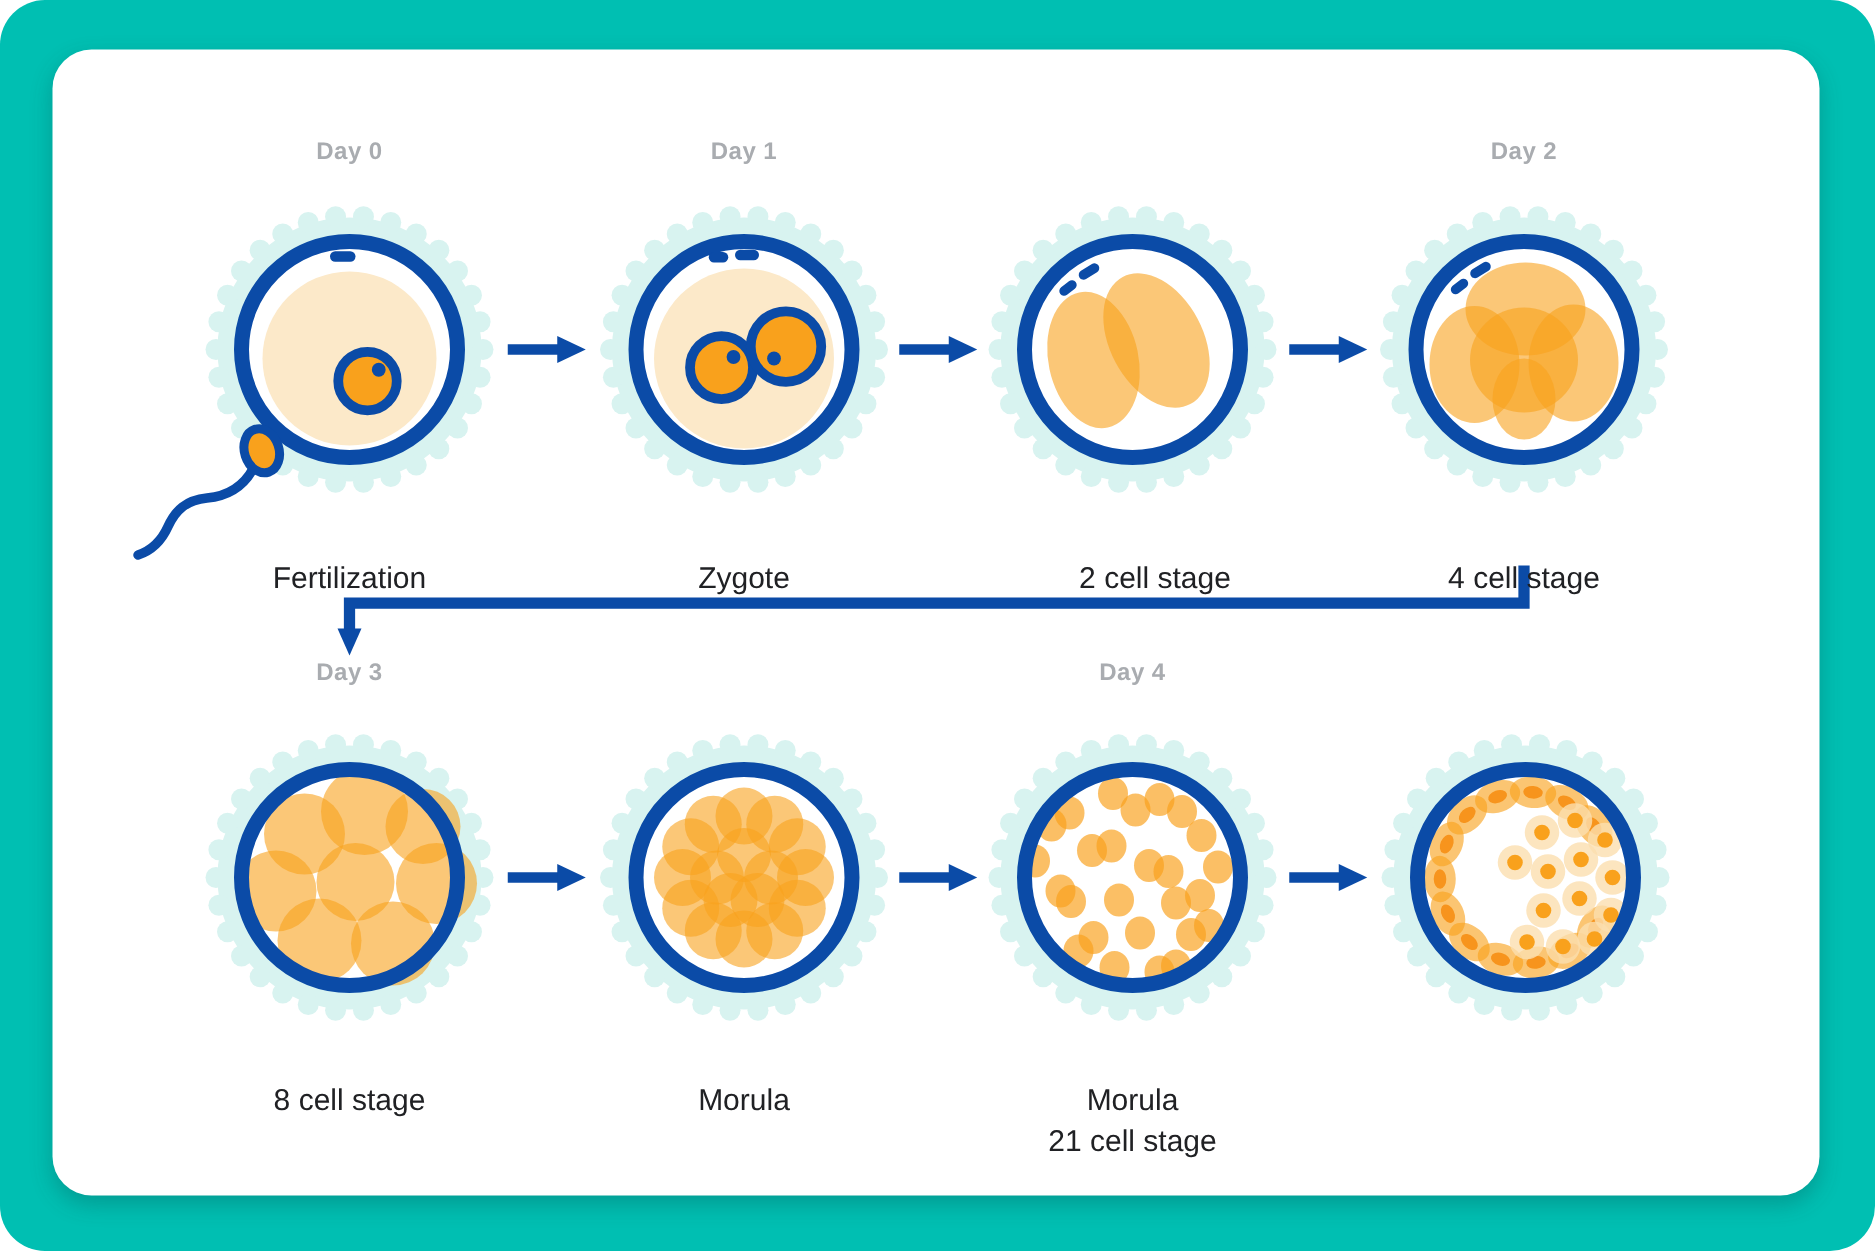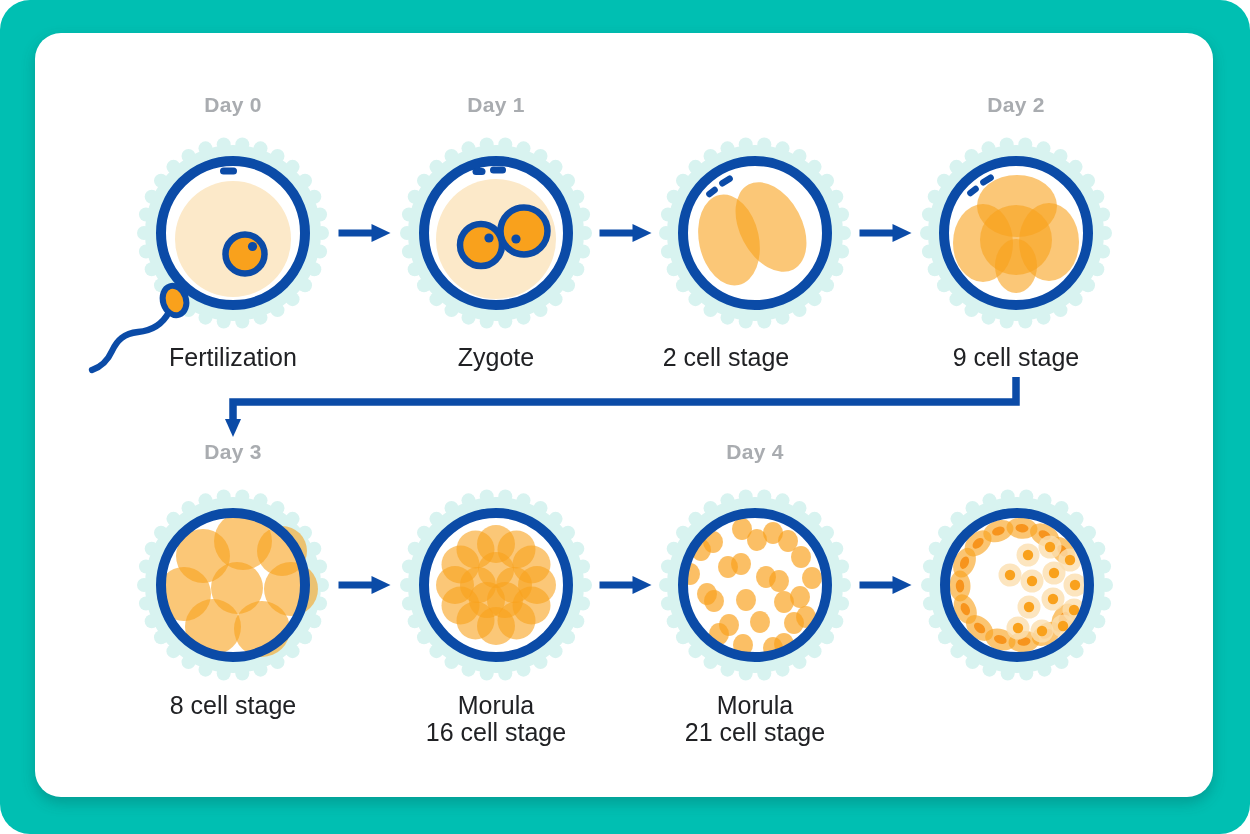--- a/index.html
+++ b/index.html
@@ -27,24 +27,24 @@
   .nuc{fill:#F7941D;}
   .icm{fill:#FBDFAF;fill-opacity:.8;}
   .icmn{fill:var(--orange);}
   .flow{stroke:var(--blue);stroke-width:7;fill:none;}
   .connline{stroke:var(--blue);stroke-width:7.5;fill:none;}
   .ahead{fill:var(--blue);}
   .sperm-head{fill:var(--orange);stroke:var(--blue);stroke-width:6;}
   .sperm-tail{stroke:var(--blue);stroke-width:6.3;fill:none;stroke-linecap:round;}
   
   .labels{position:absolute;inset:0;}
-  .day{position:absolute;width:200px;text-align:center;font-size:21px;font-weight:700;
+  .day{position:absolute;width:200px;text-align:center;font-size:16px;font-weight:700;
     color:var(--daygray);letter-spacing:.3px;}
-  .stage-name{position:absolute;width:240px;text-align:center;font-size:25px;
-    color:var(--text);line-height:27px;font-weight:400;}
+  .stage-name{position:absolute;width:240px;text-align:center;font-size:20px;
+    color:var(--text);line-height:27px;font-weight:400;margin-top:29px;}
   .stage-name span{display:block;}
 </style>
 </head>
 <body>
 
 <div class="frame">
   <div class="card"></div>
 
   <svg class="diagram" viewBox="0 0 1250 834" aria-hidden="true">
 
@@ -534,31 +534,30 @@
     <div class="day" style="left:916px;top:93px">Day 2</div>
     <div class="day" style="left:133px;top:440px">Day 3</div>
     <div class="day" style="left:655px;top:440px">Day 4</div>
 
     <div class="stage-name" style="left:113px;top:344px">
         <span>Fertilization</span>
       </div>
     <div class="stage-name" style="left:376px;top:344px">
         <span>Zygote</span>
       </div>
-    <div class="stage-name" style="left:606px;top:344px">
+    <div class="stage-name" style="left:650px;top:344px">
         <span>2 cell stage</span>
       </div>
     <div class="stage-name" style="left:896px;top:344px">
-        <span>9 cell stage</span>
+        <span>4 cell stage</span>
       </div>
     <div class="stage-name" style="left:113px;top:692px">
         <span>8 cell stage</span>
       </div>
     <div class="stage-name" style="left:376px;top:692px">
         <span>Morula</span>
-        <span>16 cell stage</span>
       </div>
     <div class="stage-name" style="left:635px;top:692px">
         <span>Morula</span>
         <span>21 cell stage</span>
       </div>
   </div>
 </div>
 
 </body></html>

